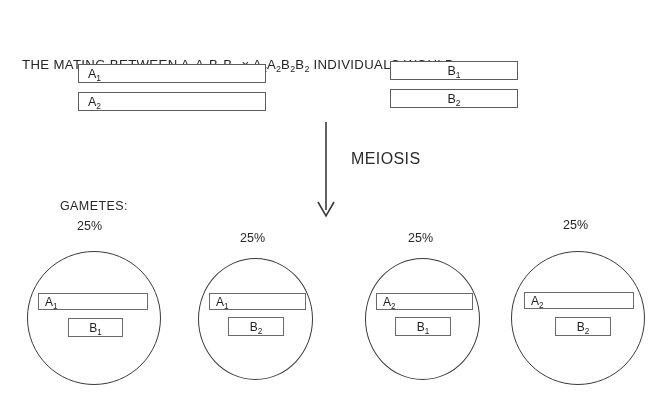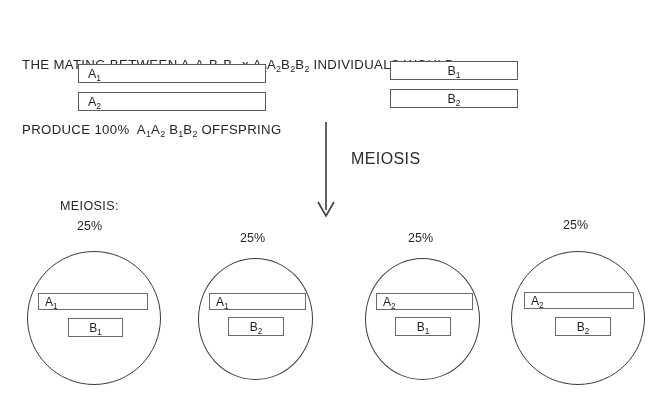--- a/index.html
+++ b/index.html
@@ -158,21 +158,20 @@
   #cell3-a { left: 524px; top: 292px; width: 110px; height: 17px; }
   #cell3-b { left: 555px; top: 317px; width: 56px;  height: 19px; }
 </style>
 </head>
 <body>
 
 <div id="page">
 
   <div class="title-block">
     <span class="title-line">THE MATING BETWEEN A<sub>1</sub>A<sub>1</sub>B<sub>1</sub>B<sub>1</sub> × A<sub>2</sub>A<sub>2</sub>B<sub>2</sub>B<sub>2</sub> INDIVIDUALS WOULD</span>
-    <span class="title-line">PRODUCE 100%&nbsp; A<sub>1</sub>A<sub>2</sub> B<sub>1</sub>B<sub>2</sub> OFFSPRING</span>
   </div>
 
   <div class="bar left-label" id="bar-a1">
     <span class="lbl">A<sub>1</sub></span>
   </div>
   <div class="bar left-label" id="bar-a2">
     <span class="lbl">A<sub>2</sub></span>
   </div>
   <div class="bar center-label" id="bar-b1">
     <span class="lbl">B<sub>1</sub></span>
@@ -180,21 +179,21 @@
   <div class="bar center-label" id="bar-b2">
     <span class="lbl">B<sub>2</sub></span>
   </div>
 
   <svg id="meiosis-arrow" viewBox="0 0 44 96" xmlns="http://www.w3.org/2000/svg">
     <line x1="20" y1="0" x2="20" y2="88" stroke="#3a3a3a" stroke-width="1.6"></line>
     <polyline points="12,80 20,94 28,80" fill="none" stroke="#3a3a3a" stroke-width="1.6"></polyline>
   </svg>
   <div id="meiosis-label">MEIOSIS</div>
 
-  <div id="gametes-label">MEIOSIS:</div>
+  <div id="gametes-label">GAMETES:</div>
 
   <div class="pct pct-0">25%</div>
   <div class="pct pct-1">25%</div>
   <div class="pct pct-2">25%</div>
   <div class="pct pct-3">25%</div>
 
   <div class="cell" id="cell-0"></div>
   <div class="cell-bar left-label" id="cell0-a">
     <span class="lbl">A<sub>1</sub></span>
   </div>

